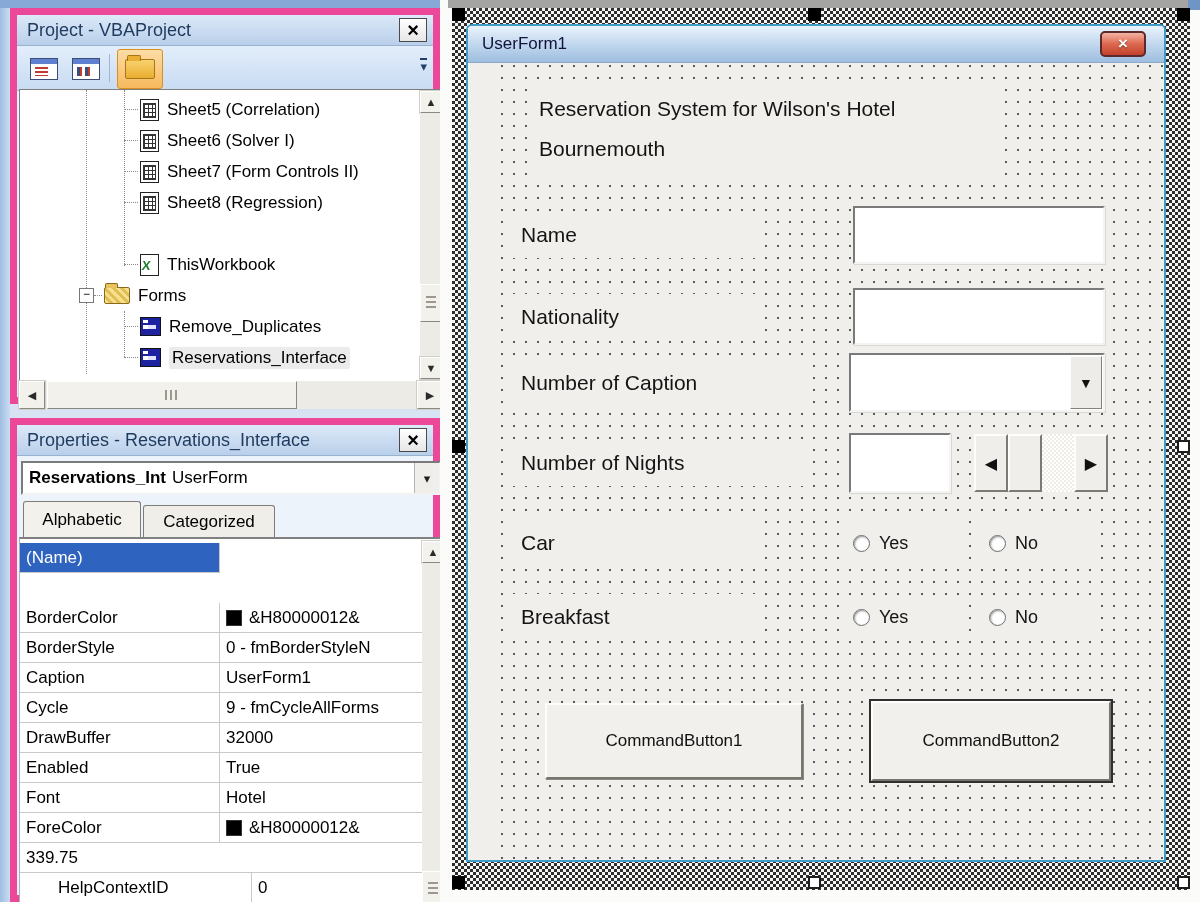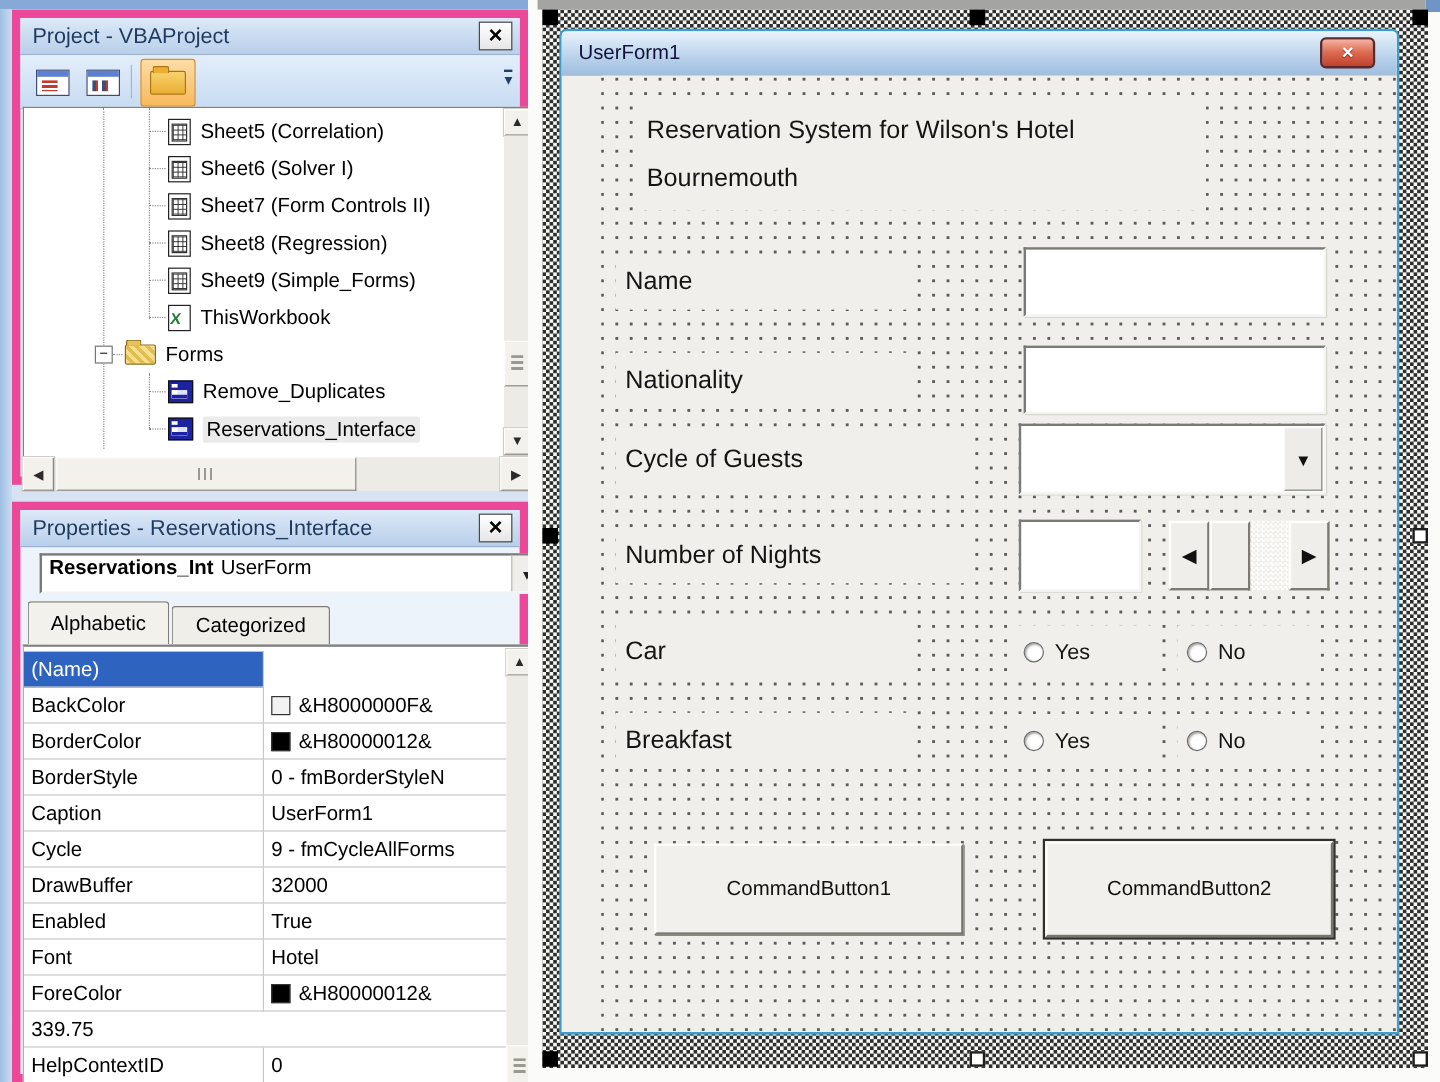--- a/index.html
+++ b/index.html
@@ -67,23 +67,23 @@
   
   .sb-btn{background:#F2F1EC;border:1px solid;border-color:#FFFFFF #8A887F #8A887F #FFFFFF;
       box-shadow:0 0 0 1px #CFCEC8;display:flex;align-items:center;justify-content:center;
       color:#2B2B2B;box-sizing:border-box;}
   .sb-track{background:#EDEBE6;}
   .sb-thumb{background:#F2F1EC;border:1px solid;border-color:#FFFFFF #8A887F #8A887F #FFFFFF;box-sizing:border-box;}
   .grip-h{background:repeating-linear-gradient(90deg,#9B998F 0 2px,transparent 2px 5px);width:14px;height:10px;margin:auto;}
   .grip-v{background:repeating-linear-gradient(#9B998F 0 2px,transparent 2px 5px);width:10px;height:14px;margin:auto;}
 
   
-  .obj-combo{position:absolute;left:16px;top:36px;width:420px;height:34px;background:#fff;
+  .obj-combo{position:absolute;left:4px;top:36px;width:420px;height:34px;background:#fff;
       border:2px solid;border-color:#7A7A7A #F2F2F2 #F2F2F2 #7A7A7A;box-sizing:border-box;
-      display:flex;align-items:flex-start;font-size:17px;padding-left:6px;overflow:hidden;}
+      display:flex;align-items:center;font-size:17px;padding-left:6px;overflow:hidden;}
   .obj-combo b{margin-right:6px;}
   .combo-drop{position:absolute;right:0;top:0;bottom:0;width:24px;background:#EFEEEA;
       border-left:1px solid #B9B7B0;display:flex;align-items:center;justify-content:center;font-size:13px;color:#222;}
   .tab{position:absolute;border:1px solid #7E7C74;border-bottom:none;background:#EFEEE9;font-size:17px;
       display:flex;align-items:center;justify-content:center;border-radius:3px 3px 0 0;box-sizing:border-box;}
   .pgrid{position:absolute;left:2px;top:112px;width:426px;height:372px;background:#fff;
       border-top:2px solid #808080;border-left:1px solid #B0B0B0;box-sizing:border-box;overflow:hidden;}
   .prow{position:absolute;left:0;width:402px;height:30px;display:flex;}
   .pname{width:200px;border-right:1px solid #C9C9C9;border-bottom:1px solid #C9C9C9;box-sizing:border-box;
       font-size:17px;display:flex;align-items:center;padding-left:6px;}
@@ -184,26 +184,20 @@
         <span class="stub"></span>
       <span class="ic i-sheet"></span>
       <span>Sheet7 (Form Controls II)</span>
     </div>
     <div class="trow" style="top:97px;">
       <span class="sp" style="width:104px;"></span>
         <span class="stub"></span>
       <span class="ic i-sheet"></span>
       <span>Sheet8 (Regression)</span>
     </div>
-    <div class="trow" style="top:128px;">
-      <span class="sp" style="width:104px;"></span>
-        <span class="stub"></span>
-      <span class="ic i-sheet"></span>
-      <span>Sheet9 (Simple_Forms)</span>
-    </div>
     <div class="trow" style="top:159px;">
       <span class="sp" style="width:104px;"></span>
         <span class="stub"></span>
       <span class="ic i-wb"></span>
       <span>ThisWorkbook</span>
     </div>
     <div class="trow" style="top:190px;">
       <span class="sp" style="width:59px;"></span>
       <span class="expander">−</span>
       <span class="stub" style="width:8px;"></span>
@@ -258,27 +252,20 @@
     <span>Alphabetic</span>
   </div>
   <div class="tab" style="left:126px;top:80px;width:132px;height:32px;">
     <span>Categorized</span>
   </div>
 
   <div class="pgrid">
     <div class="prow" style="top:4px;">
       <div class="pname selected">(Name)</div>
     </div>
-    <div class="prow" style="top:34px;">
-      <div class="pname">BackColor</div>
-      <div class="pval">
-          <span class="sw sw-light"></span>
-          <span>&amp;H8000000F&amp;</span>
-        </div>
-    </div>
     <div class="prow" style="top:64px;">
       <div class="pname">BorderColor</div>
       <div class="pval">
           <span class="sw sw-dark"></span>
           <span>&amp;H80000012&amp;</span>
         </div>
     </div>
     <div class="prow" style="top:94px;">
       <div class="pname">BorderStyle</div>
       <div class="pval">
@@ -320,21 +307,21 @@
       <div class="pval">
           <span class="sw sw-dark"></span>
           <span>&amp;H80000012&amp;</span>
         </div>
     </div>
     <div class="prow" style="top:304px;">
       <div class="pval">
           <span>339.75</span>
         </div>
     </div>
-    <div class="prow" style="top:334px;">
+    <div class="prow" style="top:334px;padding-left:32px;">
       <div class="pname">HelpContextID</div>
       <div class="pval">
           <span>0</span>
         </div>
     </div>
 
     <div class="abs" style="left:402px;top:0;width:23px;height:370px;">
       <div class="sb-btn" style="position:absolute;top:2px;left:0;width:22px;height:22px;font-size:11px;">▲</div>
       <div class="sb-track" style="position:absolute;top:24px;left:0;width:22px;height:344px;"></div>
       <div class="sb-thumb" style="position:absolute;top:332px;left:0;width:22px;height:36px;display:flex;">
@@ -357,21 +344,21 @@
     </div>
     <div class="formbody">
       <div class="heading">Reservation System for Wilson's Hotel Bournemouth</div>
 
       <div class="flabel" style="left:12px;top:149px;width:230px;">Name</div>
       <div class="tbox" style="left:352px;top:143px;width:252px;height:58px;"></div>
 
       <div class="flabel" style="left:12px;top:231px;width:230px;">Nationality</div>
       <div class="tbox" style="left:352px;top:225px;width:252px;height:57px;"></div>
 
-      <div class="flabel" style="left:12px;top:297px;width:280px;">Cycle of Guests</div>
+      <div class="flabel" style="left:12px;top:297px;width:280px;">Number of Caption</div>
       <div class="combo" style="left:348px;top:290px;width:256px;height:59px;">
         <span class="combo-btn">▼</span>
       </div>
 
       <div class="flabel" style="left:12px;top:377px;width:280px;">Number of Nights</div>
       <div class="tbox" style="left:348px;top:370px;width:102px;height:60px;"></div>
       <div class="sbc" style="left:473px;top:371px;">
         <span class="b">◀</span>
         <span class="t"></span>
         <span class="track"></span>

